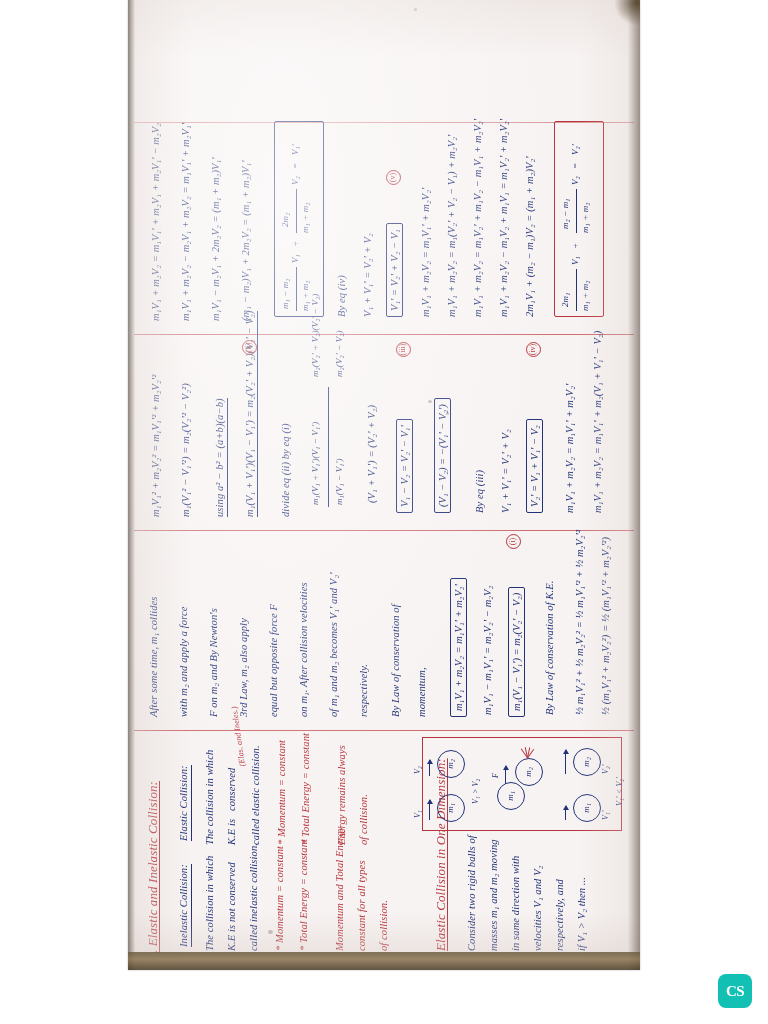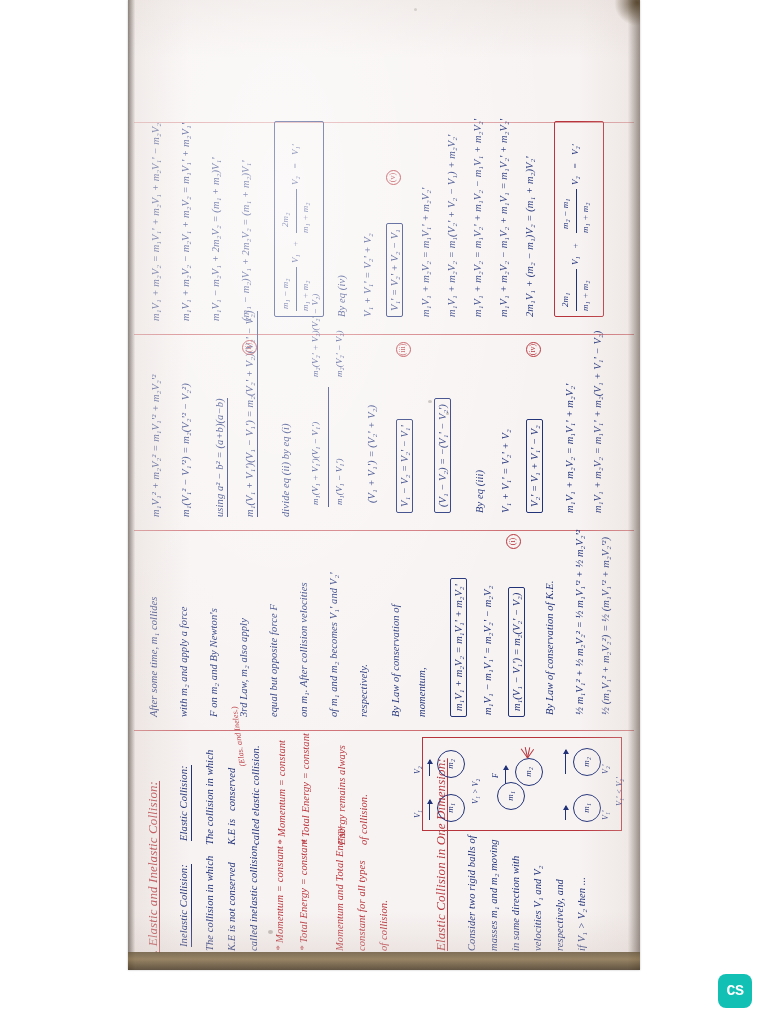--- a/index.html
+++ b/index.html
@@ -192,21 +192,21 @@
   
   #cs-badge {
     position: absolute;
     right: 16px;
     bottom: 16px;
     width: 34px;
     height: 34px;
     border-radius: 8px;
     background: #13c0b4;
     color: #ffffff;
-    font-family: Liberation Mono, monospace;
+    font-family: Liberation Serif, serif;
     font-weight: bold;
     font-size: 15px;
     display: flex;
     align-items: center;
     justify-content: center;
     letter-spacing: -0.5px;
   }
 
   
   .speck {

